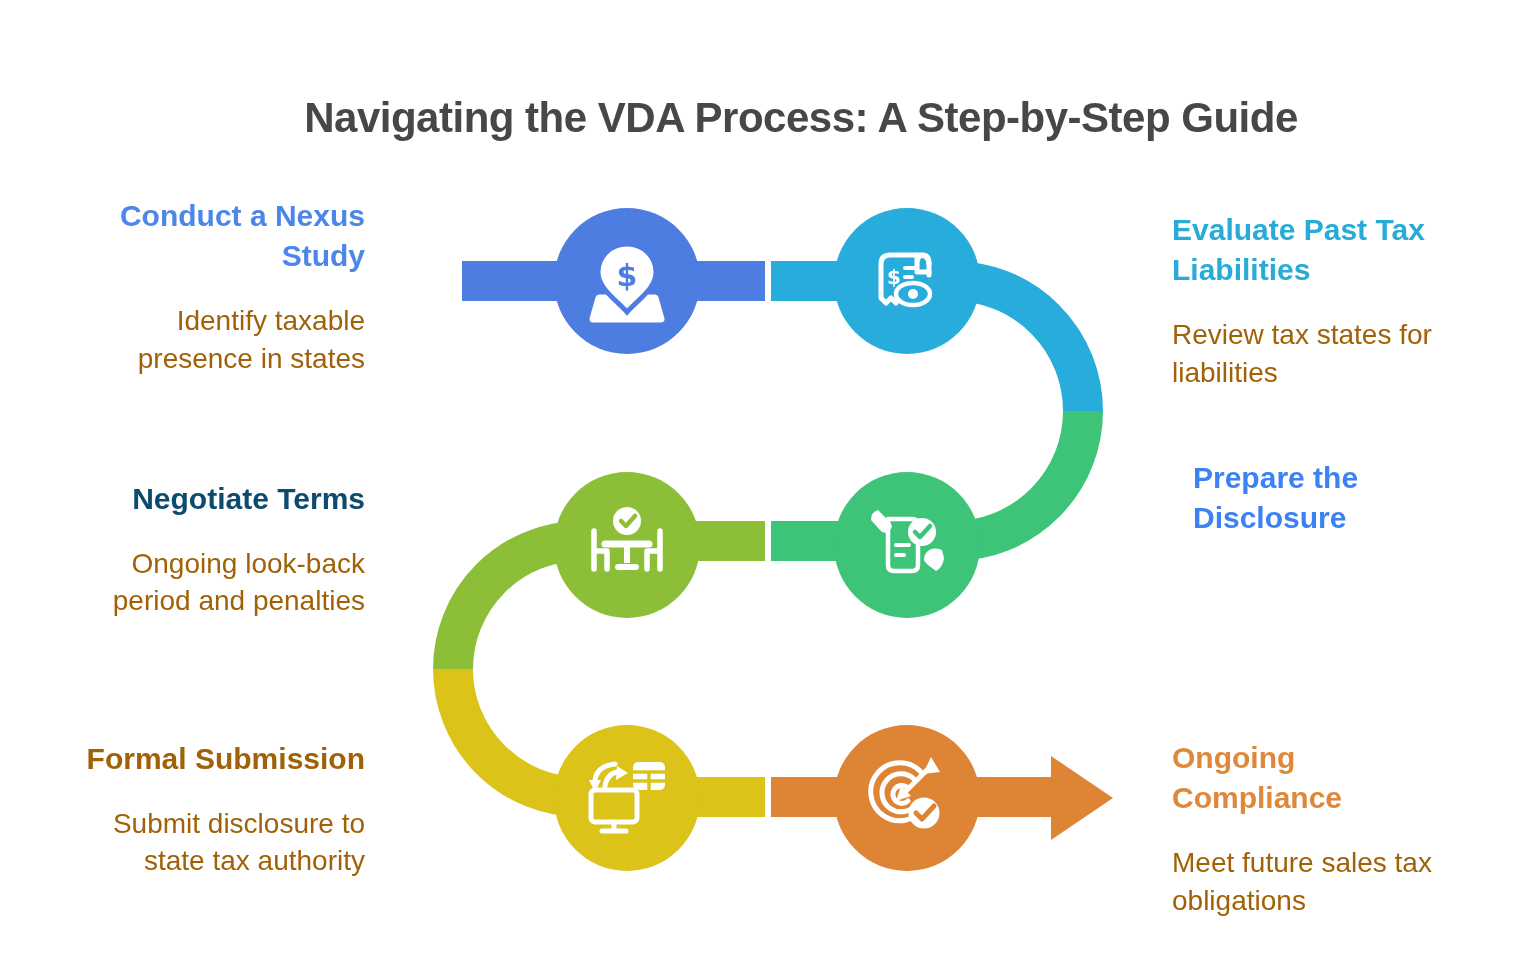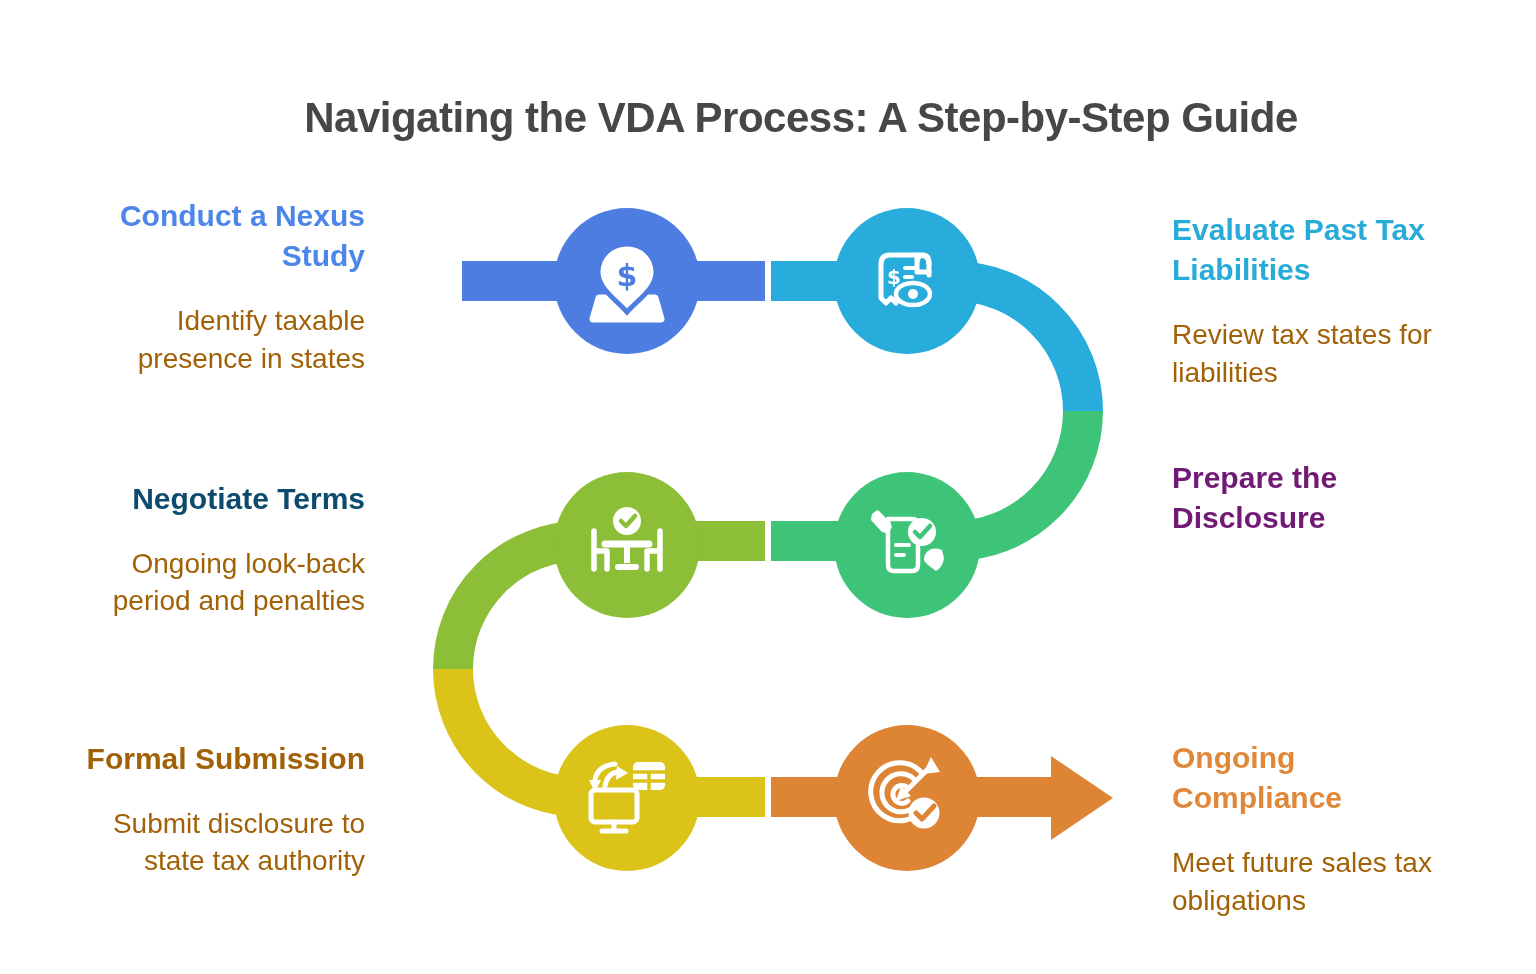--- a/index.html
+++ b/index.html
@@ -109,21 +109,21 @@
     <h2 style="color: rgb(76, 134, 232);">Conduct a Nexus Study</h2>
     <p>Identify taxable presence in states</p>
   </div>
 
   <div class="step-text right-col pos-s2">
     <h2 style="color: rgb(41, 171, 216);">Evaluate Past Tax Liabilities</h2>
     <p>Review tax states for liabilities</p>
   </div>
 
   <div class="step-text right-col pos-s3">
-    <h2 style="color: #701a75;">Prepare the Disclosure</h2>
+    <h2 style="color: #3b82f6; margin-left: 21px;">Prepare the Disclosure</h2>
   </div>
 
   <div class="step-text left-col pos-s4">
     <h2 style="color: #0c4a6e;">Negotiate Terms</h2>
     <p>Ongoing look-back period and penalties</p>
   </div>
 
   <div class="step-text left-col pos-s5">
     <h2 style="color: #a16207;">Formal Submission</h2>
     <p>Submit disclosure to state tax authority</p>

